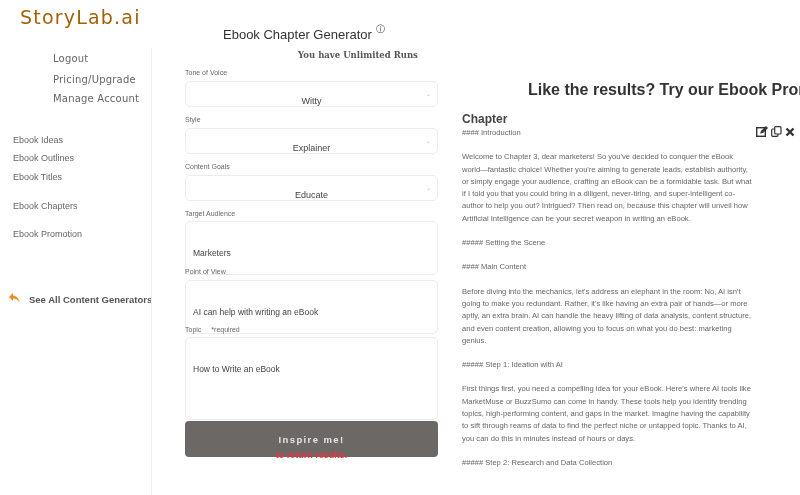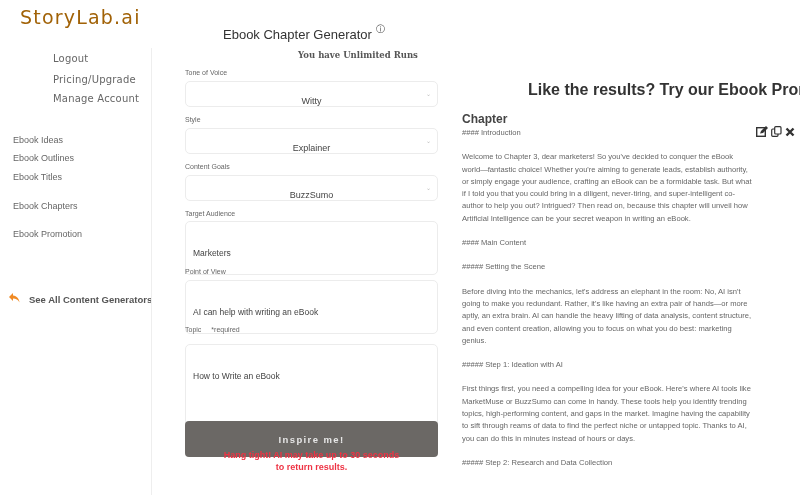--- a/index.html
+++ b/index.html
@@ -84,44 +84,43 @@
 </div>
 
 <div class="lbl" style="top:116px">Style</div>
 <div class="sel" style="top:128px">
   <span>Explainer</span>
   <span class="chev">⌄</span>
 </div>
 
 <div class="lbl" style="top:163px">Content Goals</div>
 <div class="sel" style="top:175px">
-  <span>BuzzSumo</span>
+  <span>Educate</span>
   <span class="chev">⌄</span>
 </div>
 
 <div class="lbl" style="top:210px">Target Audience</div>
 <div class="ta" style="top:221px;height:38px">
   <span>Marketers</span>
 </div>
 
 <div class="lbl" style="top:268px">Point of View</div>
 <div class="ta" style="top:280px;height:37px">
   <span class="squiggle" style="text-decoration:none">AI can help with writing an eBook</span>
 </div>
 
 <div class="lbl" style="top:326px">
   <span>Topic</span><span class="req">*required</span>
 </div>
-<div class="ta" style="top:344px;height:83px">
+<div class="ta" style="top:337px;height:83px">
   <span>How to Write an eBook</span>
 </div>
 
 <div class="btn">Inspire me!</div>
 <div class="wait">
-  <div>Hang tight! AI may take up to 30 seconds</div>
   <div>to return results.</div>
 </div>
 
 <div class="ch-label">Chapter</div>
 <div class="promo">Like the results? Try our Ebook Promotion tool.</div>
 
 <div class="icons">
   <span>
     <svg width="12" height="11" viewBox="0 0 12 11">
         <rect x="0.7" y="1.7" width="8.6" height="8.6" fill="none" stroke="#333" stroke-width="1.4"></rect>
@@ -137,20 +136,20 @@
   <span>
     <svg width="10" height="10" viewBox="0 0 10 10">
         <path d="M1.5 1.5 L8.5 8.5 M8.5 1.5 L1.5 8.5" stroke="#333" stroke-width="2.4"></path>
       </svg>
   </span>
 </div>
 
 <div class="result">
   <p>#### Introduction</p>
   <p>Welcome to Chapter 3, dear marketers! So you've decided to conquer the eBook world—fantastic choice! Whether you're aiming to generate leads, establish authority, or simply engage your audience, crafting an eBook can be a formidable task. But what if I told you that you could bring in a diligent, never-tiring, and super-intelligent co-author to help you out? Intrigued? Then read on, because this chapter will unveil how Artificial Intelligence can be your secret weapon in writing an eBook.</p>
+  <p>##### Setting the Scene</p>
   <p>#### Main Content</p>
-  <p>##### Setting the Scene</p>
   <p>Before diving into the mechanics, let's address an elephant in the room: No, AI isn't going to make you redundant. Rather, it's like having an extra pair of hands—or more aptly, an extra brain. AI can handle the heavy lifting of data analysis, content structure, and even content creation, allowing you to focus on what you do best: marketing genius.</p>
   <p>##### Step 1: Ideation with AI</p>
   <p>First things first, you need a compelling idea for your eBook. Here's where AI tools like MarketMuse or BuzzSumo can come in handy. These tools help you identify trending topics, high-performing content, and gaps in the market. Imagine having the capability to sift through reams of data to find the perfect niche or untapped topic. Thanks to AI, you can do this in minutes instead of hours or days.</p>
   <p>##### Step 2: Research and Data Collection</p>
 
 </div>
 
 </body></html>

